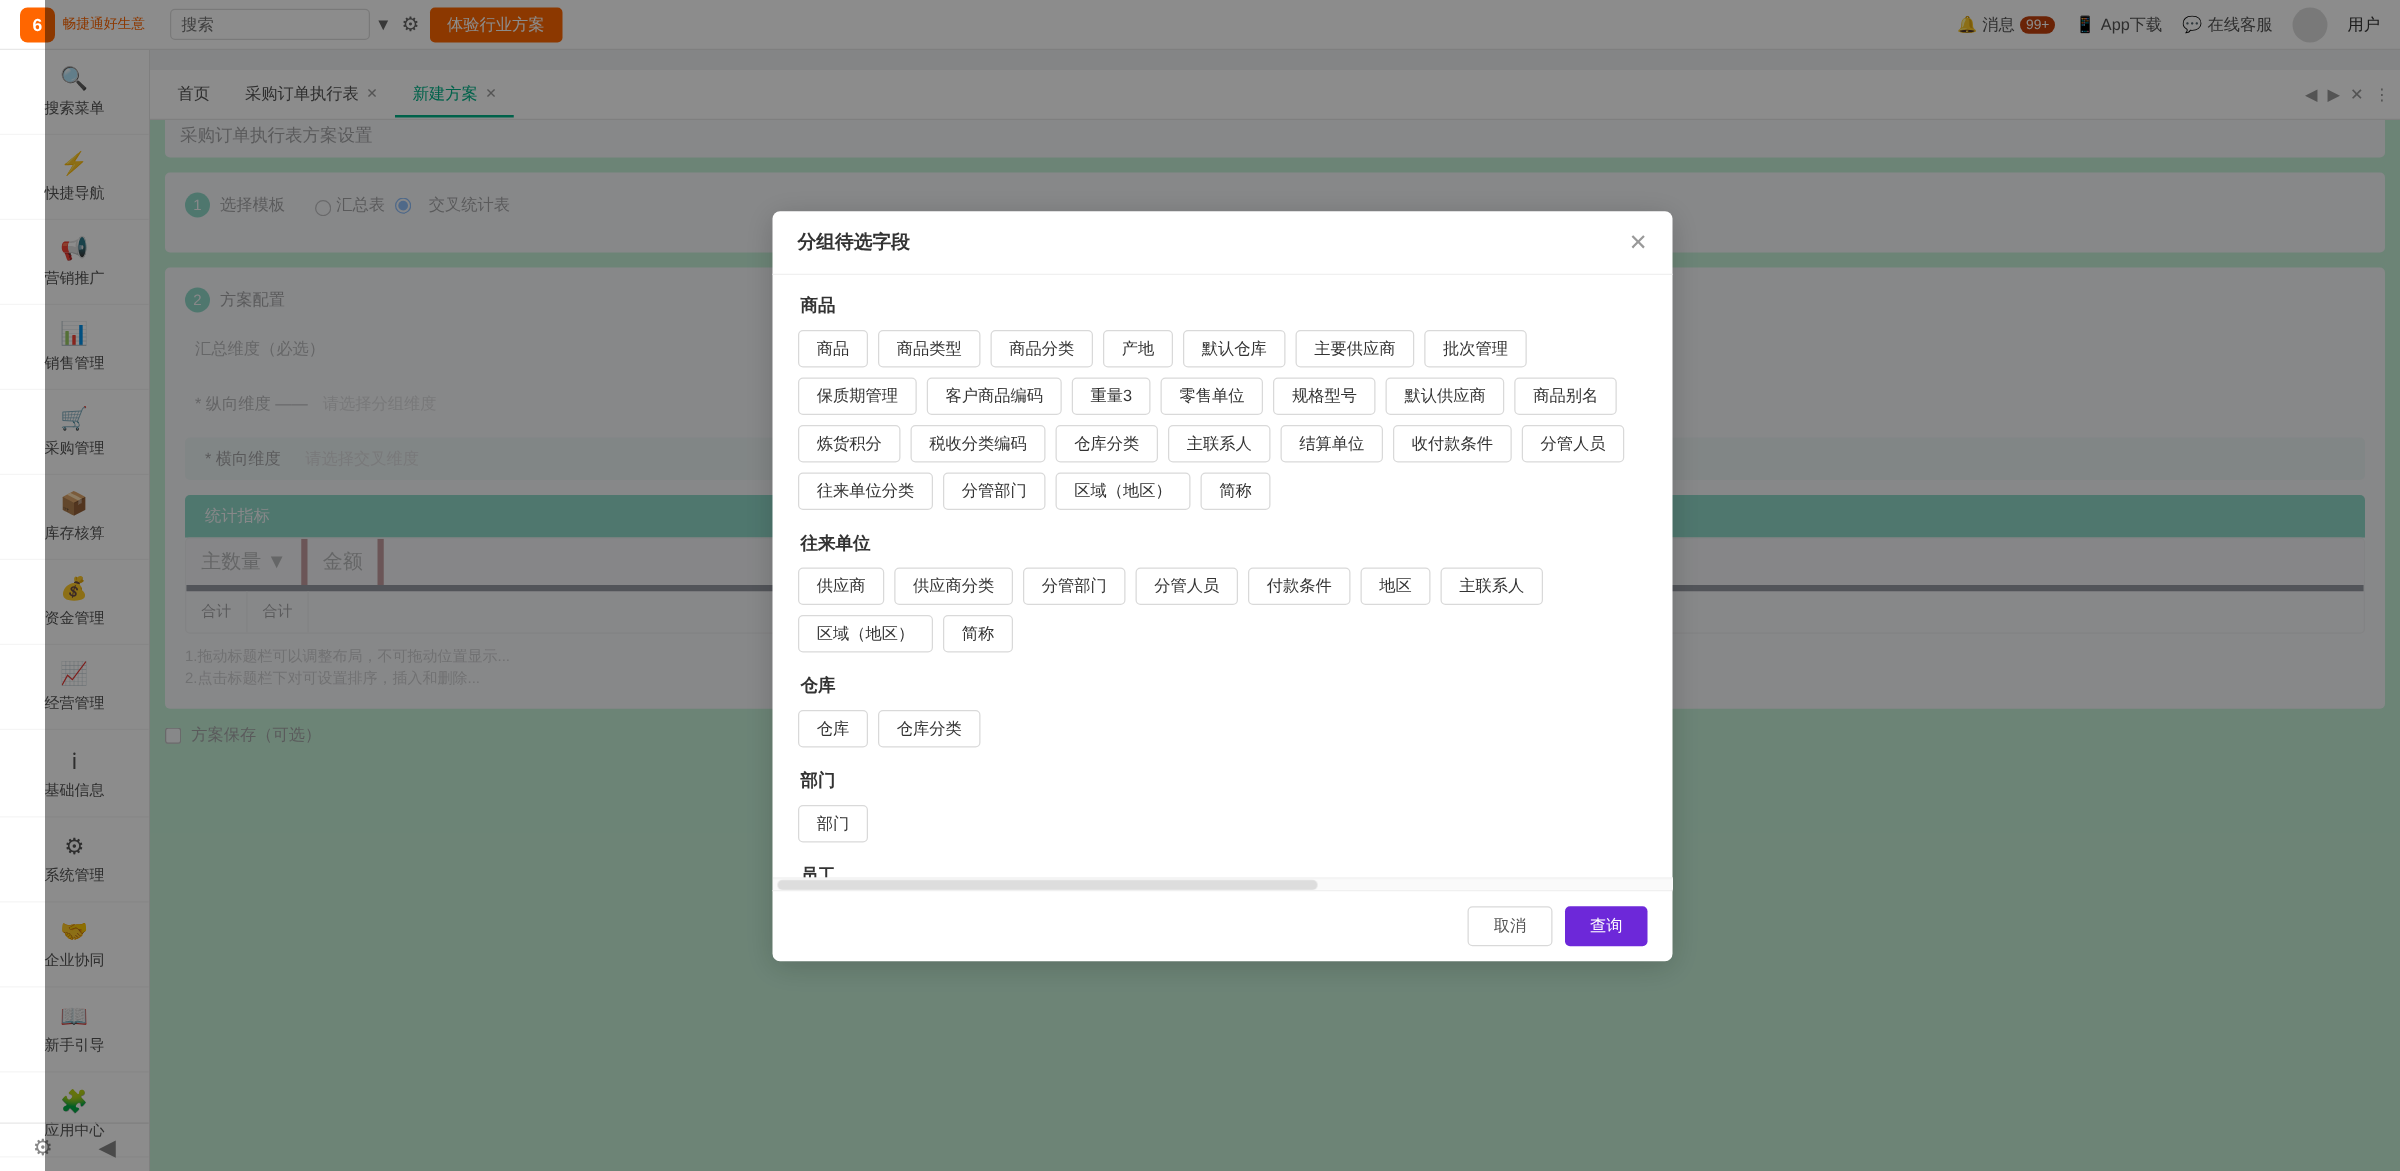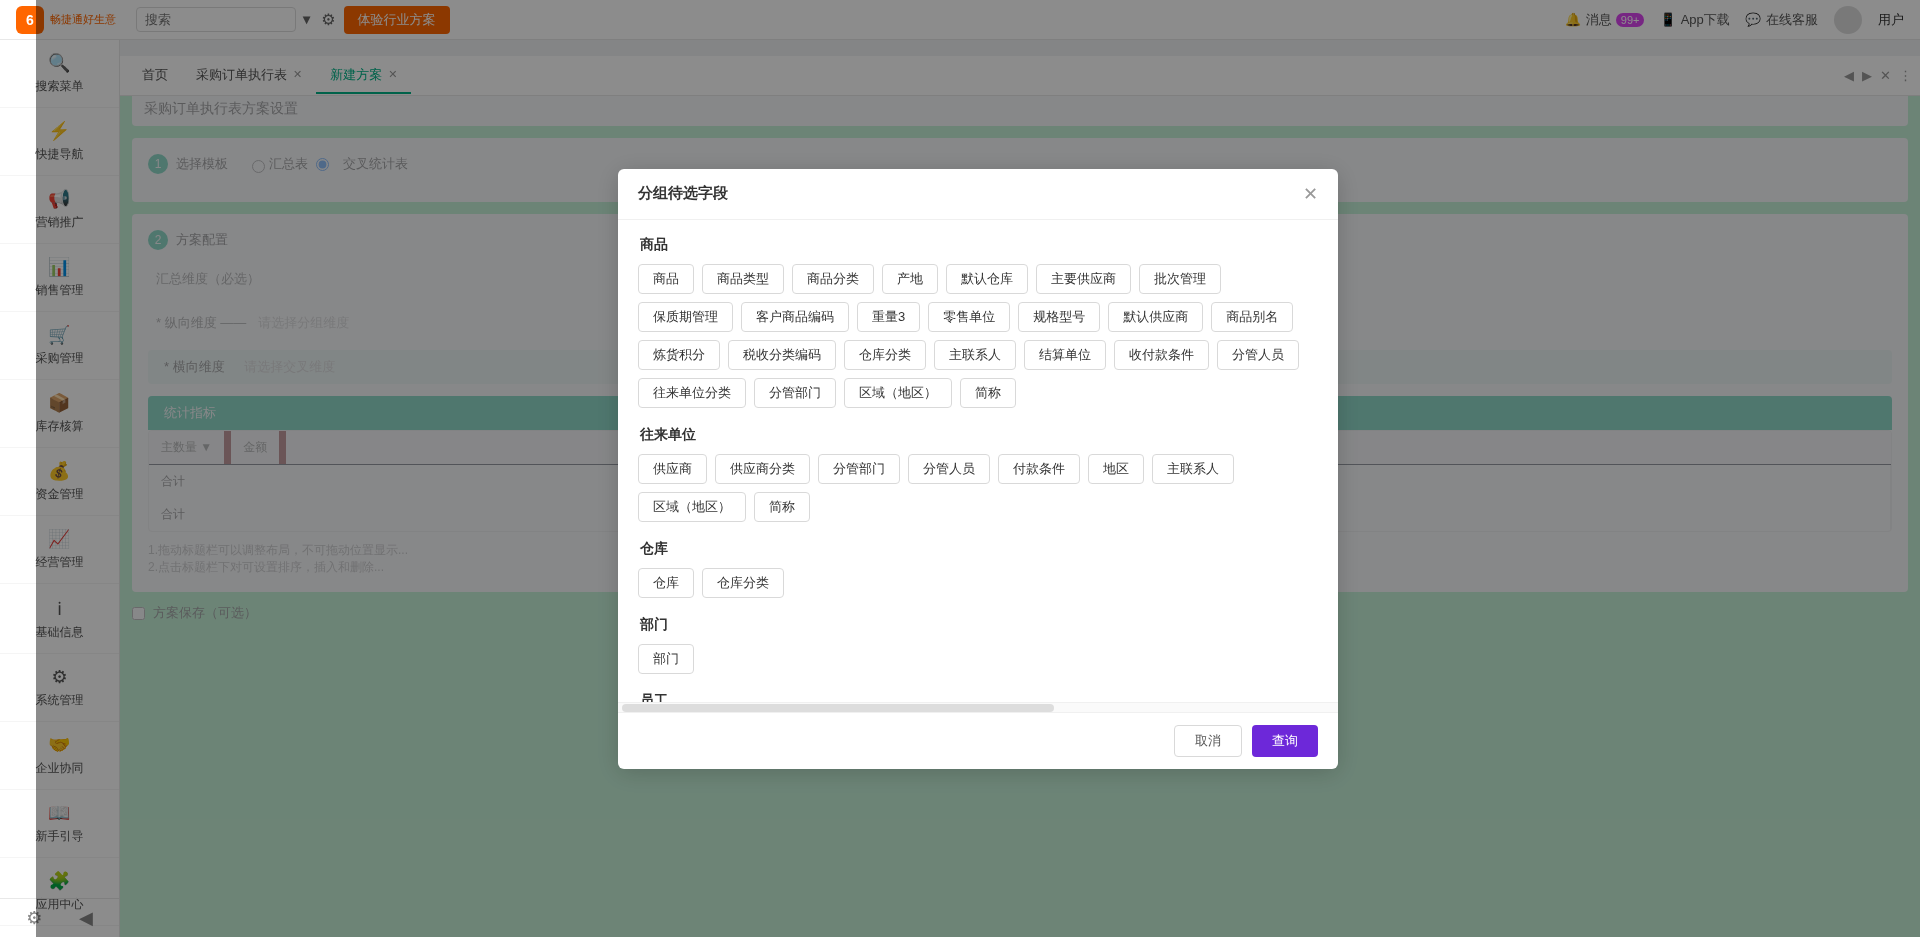--- a/index.html
+++ b/index.html
@@ -10,21 +10,21 @@
     .topbar-logo { display: flex; align-items: center; gap: 6px; width: 120px; }
     .logo-icon { width: 28px; height: 28px; background: #ff6600; border-radius: 6px; display: flex; align-items: center; justify-content: center; color: #fff; font-weight: bold; font-size: 14px; }
     .logo-text { color: #ff6600; font-size: 13px; line-height: 1.2; }
     .topbar-center { flex: 1; display: flex; align-items: center; gap: 8px; }
     .topbar-search { display: flex; align-items: center; gap: 4px; }
     .topbar-search input { border: 1px solid #ddd; border-radius: 4px; padding: 4px 8px; font-size: 13px; width: 160px; color: #999; }
     .topbar-search-btn { background: none; border: none; cursor: pointer; color: #666; }
     .topbar-exp-btn { background: #ff6600; color: #fff; border: none; border-radius: 4px; padding: 5px 14px; cursor: pointer; font-size: 13px; }
     .topbar-right { display: flex; align-items: center; gap: 16px; margin-left: auto; }
     .topbar-right-item { display: flex; align-items: center; gap: 4px; color: #555; font-size: 13px; cursor: pointer; }
-    .badge { background: #d946ef; color: #fff; border-radius: 10px; padding: 1px 5px; font-size: 11px; }
+    .badge { background: #c2410c; color: #fff; border-radius: 10px; padding: 1px 5px; font-size: 11px; }
     .user-avatar { width: 28px; height: 28px; background: #ddd; border-radius: 50%; }
 
     
     .sidebar { position: fixed; top: 40px; left: 0; bottom: 0; width: 120px; background: #fff; border-right: 1px solid #e8e8e8; overflow-y: auto; z-index: 90; }
     .sidebar-item { display: flex; flex-direction: column; align-items: center; padding: 12px 8px; cursor: pointer; color: #555; font-size: 12px; gap: 4px; border-bottom: 1px solid #f5f5f5; }
     .sidebar-item-icon { font-size: 18px; }
     .sidebar-bottom { position: absolute; bottom: 0; width: 100%; display: flex; align-items: center; justify-content: space-around; padding: 8px; border-top: 1px solid #e8e8e8; }
     .sidebar-bottom-btn { background: none; border: none; cursor: pointer; color: #888; font-size: 18px; }
 
     
@@ -66,22 +66,22 @@
     
     .dialog-hscroll { height: 10px; border-top: 1px solid #f0f0f0; background: #fafafa; position: relative; }
     .dialog-hscroll-bar { height: 8px; background: #ddd; border-radius: 4px; margin: 1px 4px; width: 60%; }
 
     
     .bg-form { opacity: 0.4; pointer-events: none; }
     .form-row { display: flex; align-items: center; gap: 12px; margin-bottom: 10px; padding: 8px; background: #fff; border-radius: 4px; }
     .form-row label { color: #666; min-width: 80px; }
     .table-preview { background: #fff; border: 1px solid #e8e8e8; border-radius: 4px; overflow: hidden; }
     .table-head { background: #fafafa; display: flex; }
-    .table-head-cell { padding: 8px 12px; border-right: 7px solid #7f1d1d; font-size: 12px; color: #666; }
-    .table-body-row { display: flex; border-top: 1px solid #0f172a; flex-direction: column; }
+    .table-head-cell { padding: 8px 12px; border-right: 5px solid #7f1d1d; font-size: 16px; color: #666; }
+    .table-body-row { display: flex; border-top: 5px solid #0f172a; }
     .table-body-cell { padding: 8px 12px; border-right: 1px solid #e8e8e8; font-size: 12px; }
     .teal-header { background: #00b388; color: #fff; padding: 8px 16px; border-radius: 4px 4px 0 0; }
   </style>
 </head>
 <body>
 
 <div class="topbar">
   <div class="topbar-logo">
     <div class="logo-icon">
       <span>6</span>

